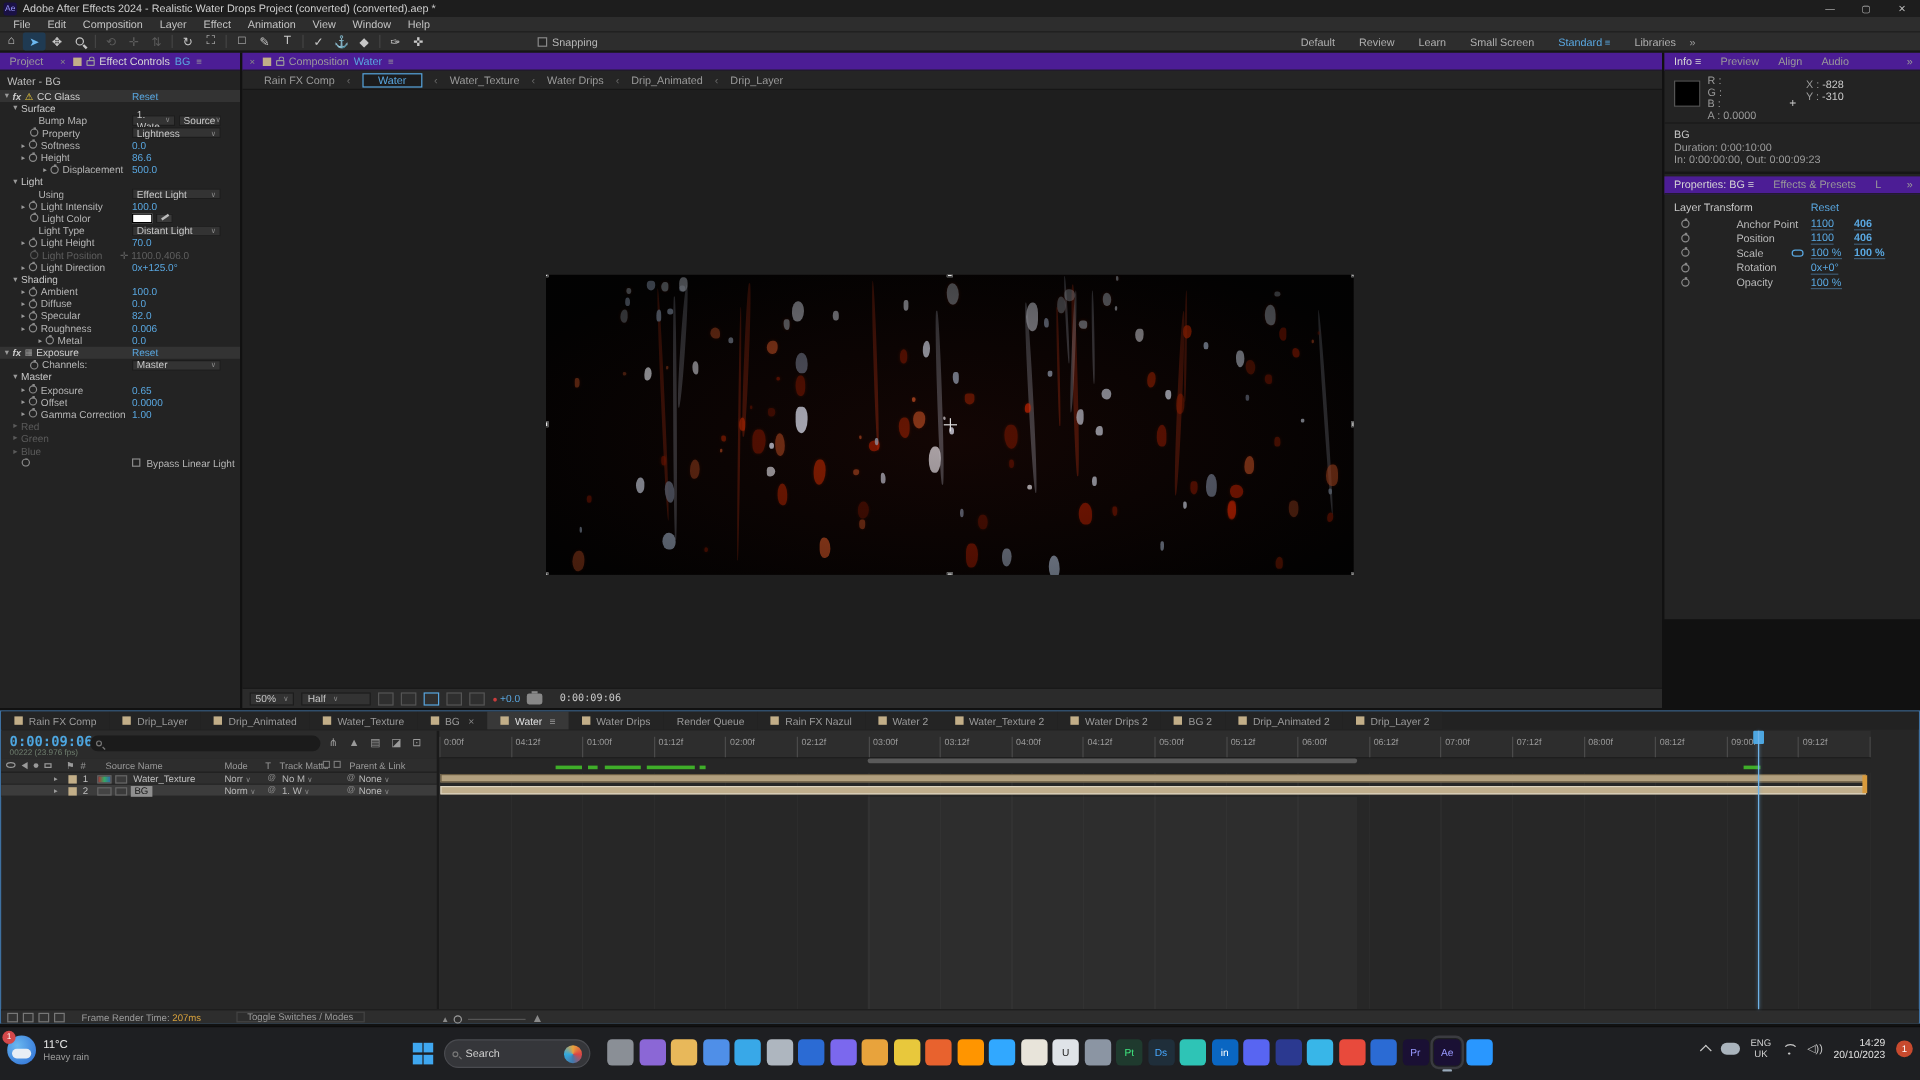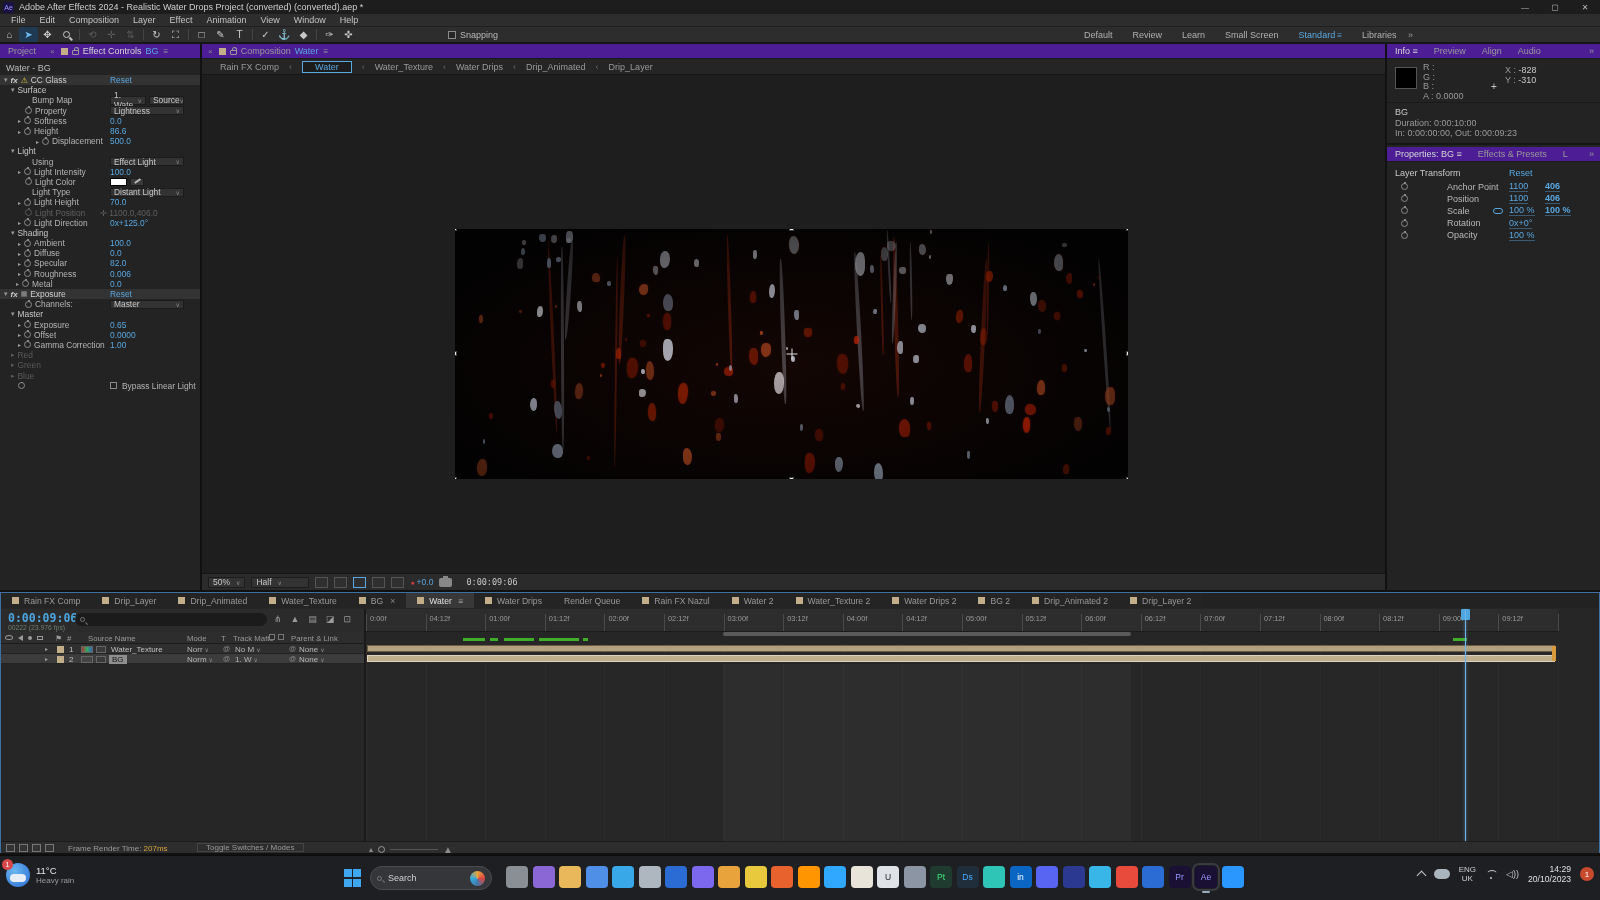--- a/index.html
+++ b/index.html
@@ -97,21 +97,21 @@
   .fdd{background:#333;border:1px solid #1c1c1c;height:11px;display:flex;align-items:center;padding:0 4px;gap:6px;color:#c8c8c8;}
   .fdd i{color:#8a8a8a;font-size:6px;}
   .ficon{width:13px;height:11px;border:1px solid #555;background:#2f2f2f;display:inline-block;}
   .ficon.sel{border-color:#59a7e0;}
   #fexp{color:#59a7e0;} #fexp::before{content:"● ";color:#c83c3c;font-size:7px;}
   #fcam{width:13px;height:9px;background:#888;border-radius:2px;position:relative;}
   #fcam::before{content:"";position:absolute;top:-2px;left:4px;width:5px;height:2px;background:#888;}
   #ftc{color:#c8c8c8;font-family:"DejaVu Sans Mono",monospace;margin-left:8px;}
 
   
-  #right-panel{left:1387px;top:44px;width:213px;height:546px;background:#232323;}
+  #right-panel{left:1387px;top:44px;width:213px;height:472px;background:#232323;}
   .rtab{padding:0 8px;white-space:nowrap;}
   .rtab.active{color:#d6d6d6;}
   .rmore{margin-left:auto;padding-right:6px;color:#9a9a9a;}
   #info-body{position:relative;height:44px;border-bottom:1px solid #1a1a1a;padding-top:4px;}
   #swatch{position:absolute;left:8px;top:8px;width:22px;height:22px;background:#000;border:1px solid #555;}
   #rgba{position:absolute;left:36px;top:4px;line-height:9.5px;color:#9a9a9a;}
   #xy{position:absolute;left:118px;top:6px;line-height:10px;color:#9a9a9a;}
   #xy b{color:#c8c8c8;}
   #xy-cross{position:absolute;left:104px;top:22px;color:#c8c8c8;font-size:10px;}
   #info-layer{padding:4px 8px;line-height:10.5px;color:#9a9a9a;border-bottom:2px solid #161616;}
@@ -451,21 +451,21 @@
       </div>
       <div class="er prop">
         <span class="erl" style="padding-left:18px">
           <i class="tri small">▸</i>
           <i class="swi"></i>
           <span class="lbl">Roughness</span>
         </span>
         <span class="vnum">0.006</span>
       </div>
       <div class="er prop">
-        <span class="erl" style="padding-left:16px">
+        <span class="erl" style="padding-left:32px">
           <i class="tri small">▸</i>
           <i class="swi"></i>
           <span class="lbl">Metal</span>
         </span>
         <span class="vnum">0.0</span>
       </div>
       <div class="er fxhead">
         <span class="erl" style="padding-left:4px">
           <i class="tri">▾</i>
           <i class="fxi">fx</i>

